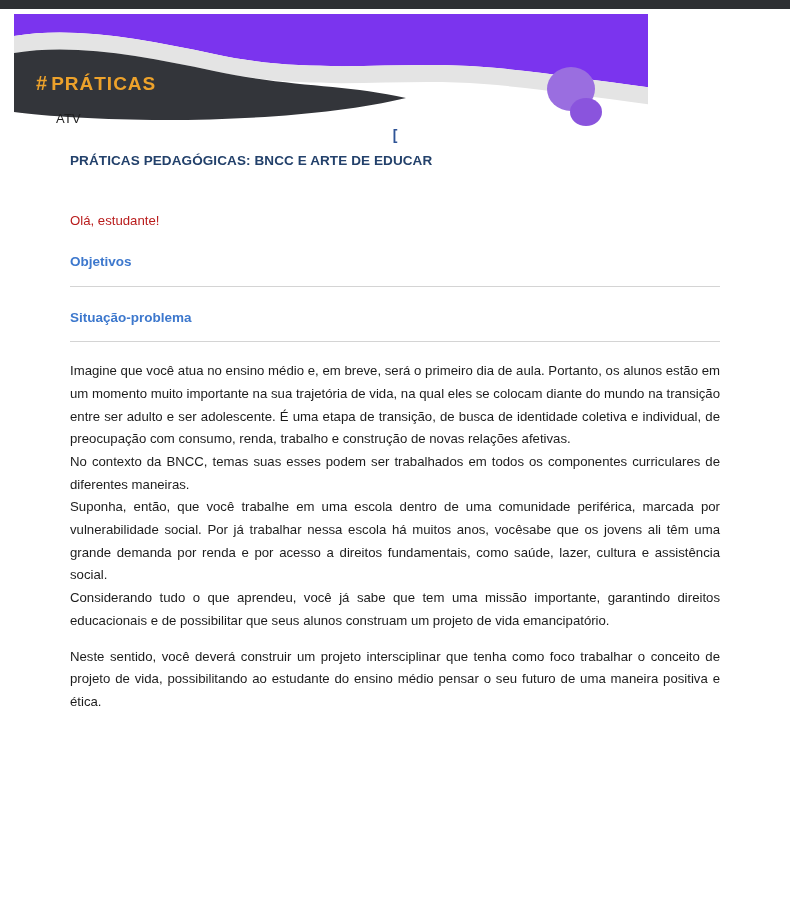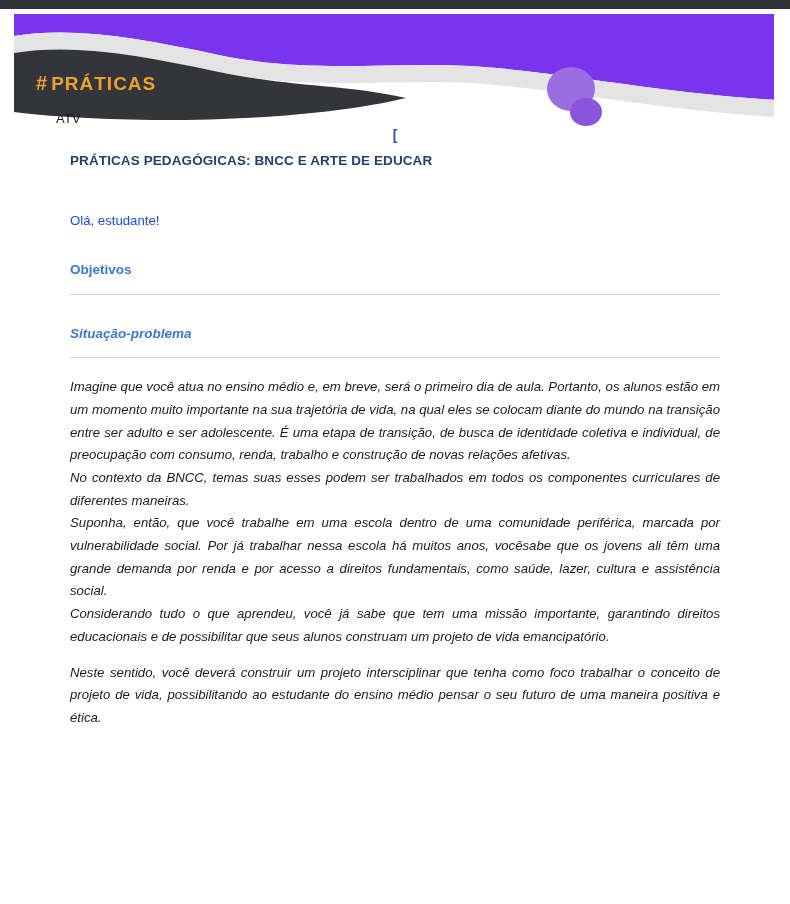--- a/index.html
+++ b/index.html
@@ -22,21 +22,21 @@
     width: 790px;
     height: 9px;
     background: #2e3033;
   }
 
   
   .banner {
     position: absolute;
     top: 14px;
     left: 14px;
-    width: 760px;
+    width: 634px;
     height: 112px;
     overflow: hidden;
     background: #ffffff;
   }
   .banner svg {
     display: block;
     width: 762px;
     height: 112px;
   }
 
@@ -110,61 +110,60 @@
     font-size: 13.5px;
     font-weight: bold;
     color: #23416b;
     letter-spacing: 0.1px;
     margin: 6px 0 0 0;
     line-height: 1.4;
   }
 
   .greeting {
     font-size: 13.2px;
-    color: #1d4ed8;
+    color: #b91c1c;
     margin: 40px 0 0 0;
     line-height: 1.55;
     text-align: justify;
   }
 
   p.body-text {
     font-size: 13.2px;
     color: #1c1c1c;
     margin: 13px 0 0 0;
     line-height: 1.72;
     text-align: justify;
     text-justify: inter-word;
   }
 
   p.body-text.tight {
     margin-top: 0;
   }
 
   .section {
-    margin-top: 30px;
+    margin-top: 22px;
   }
   .section-heading {
     font-size: 13.5px;
     font-weight: bold;
     color: #3d78cd;
     line-height: 1.4;
     margin: 0;
   }
   .section-rule {
     border: none;
     border-top: 1px solid #d4d4d4;
     margin: 14px 0 0 0;
     height: 0;
   }
   .section-body {
     margin-top: 16px;
   }
 
   .situacao-block {
-    font-style: italic;
   }
   .situacao-block .section-rule {
     margin-top: 13px;
   }
   .situacao-block .section-body {
     margin-top: 18px;
   }
 </style>
 </head>
 <body>

